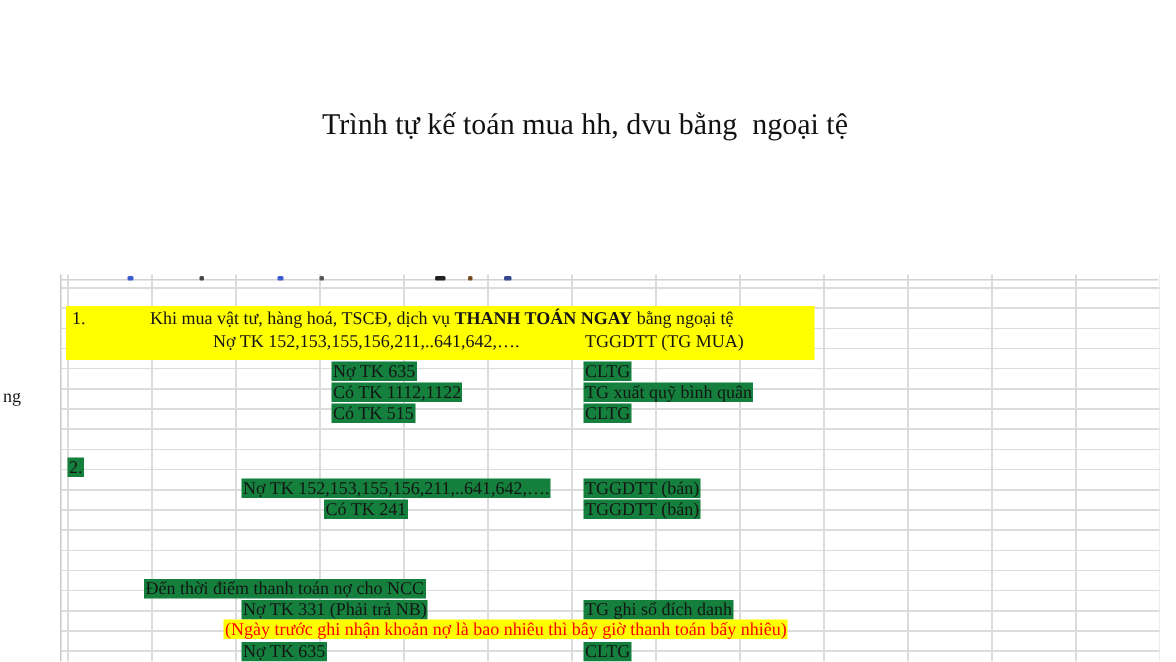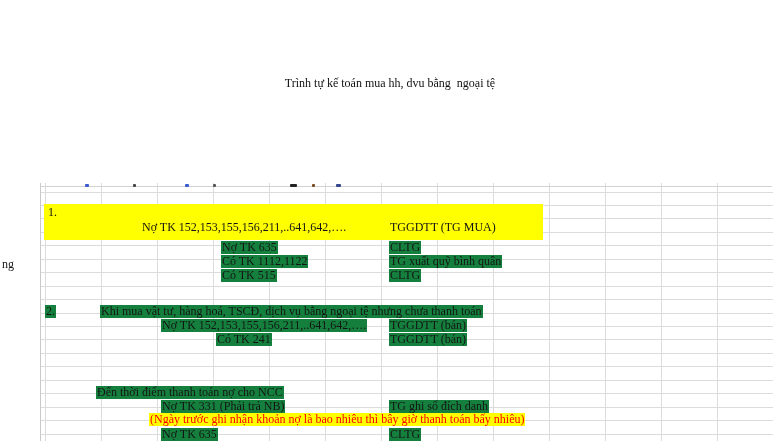--- a/index.html
+++ b/index.html
@@ -2,21 +2,21 @@
 <html><head>
 <meta charset="utf-8">
 <style>
   html,body{margin:0;padding:0;}
   .canvas{
     position:relative;width:784px;height:441px;background:#ffffff;overflow:hidden;
     font-family:"Liberation Serif","DejaVu Serif",serif;color:#141414;
   }
   .title{
     position:absolute;top:73px;left:0;width:780px;text-align:center;
-    font-size:12px;line-height:20px;white-space:pre;color:#111;
+    font-size:20px;line-height:20px;white-space:pre;color:#111;
   }
   
   .grid{
     position:absolute;left:40px;top:183px;width:732px;height:258px;
     border-left:1px solid #c9c9c9;
     background-image:
       repeating-linear-gradient(to right, transparent 0px, transparent 4px, #dcdcdc 4px, #dcdcdc 5px, transparent 5px, transparent 56px),
       repeating-linear-gradient(to bottom, transparent 0px, transparent 8.5px, #dcdcdc 8.5px, #dcdcdc 9.5px, transparent 9.5px, transparent 13.45px);
   }
   .topline{position:absolute;left:40px;top:186px;width:732px;height:1px;background:#d2d2d2;}
@@ -46,35 +46,35 @@
   <div class="artifact" style="left:213px;width:3px;background:#555555;"></div>
   <div class="artifact" style="left:290px;width:7px;background:#222222;"></div>
   <div class="artifact" style="left:312px;width:3px;background:#7a4a20;"></div>
   <div class="artifact" style="left:336px;width:5px;background:#35488f;"></div>
 
   <div class="hl-block"></div>
 
   <div class="t" style="left:1px;top:258px;background:transparent;">ng</div>
 
   <div class="t on-yellow" style="left:47px;top:206px;">1.</div>
+  <div class="t on-yellow" style="left:99px;top:206px;"><span>Khi mua vật tư, hàng hoá, TSCĐ, dịch vụ </span><span class="b">THANH TOÁN NGAY</span><span> bằng ngoại tệ</span></div>
 
   <div class="t on-yellow" style="left:141px;top:221px;">Nợ TK 152,153,155,156,211,..641,642,….</div>
   <div class="t on-yellow" style="left:389px;top:221px;">TGGDTT (TG MUA)</div>
 
   <div class="t" style="left:221px;top:241px;">Nợ TK 635</div>
   <div class="t" style="left:389px;top:241px;">CLTG</div>
 
   <div class="t" style="left:221px;top:255px;">Có TK 1112,1122</div>
   <div class="t" style="left:389px;top:255px;">TG xuất quỹ bình quân</div>
 
   <div class="t" style="left:221px;top:269px;">Có TK 515</div>
   <div class="t" style="left:389px;top:269px;">CLTG</div>
 
   <div class="t" style="left:45px;top:305px;">2.</div>
-  <div class="t" style="left:100px;top:305px;">Khi mua vật tư, hàng hoá, TSCĐ, dịch vụ bằng ngoại tệ nhưng chưa thanh toán</div>
 
   <div class="t" style="left:161px;top:319px;">Nợ TK 152,153,155,156,211,..641,642,….</div>
   <div class="t" style="left:389px;top:319px;">TGGDTT (bán)</div>
 
   <div class="t" style="left:216px;top:333px;">Có TK 241</div>
   <div class="t" style="left:389px;top:333px;">TGGDTT (bán)</div>
 
 
   <div class="t" style="left:96px;top:386px;">Đến thời điểm thanh toán nợ cho NCC</div>
 

